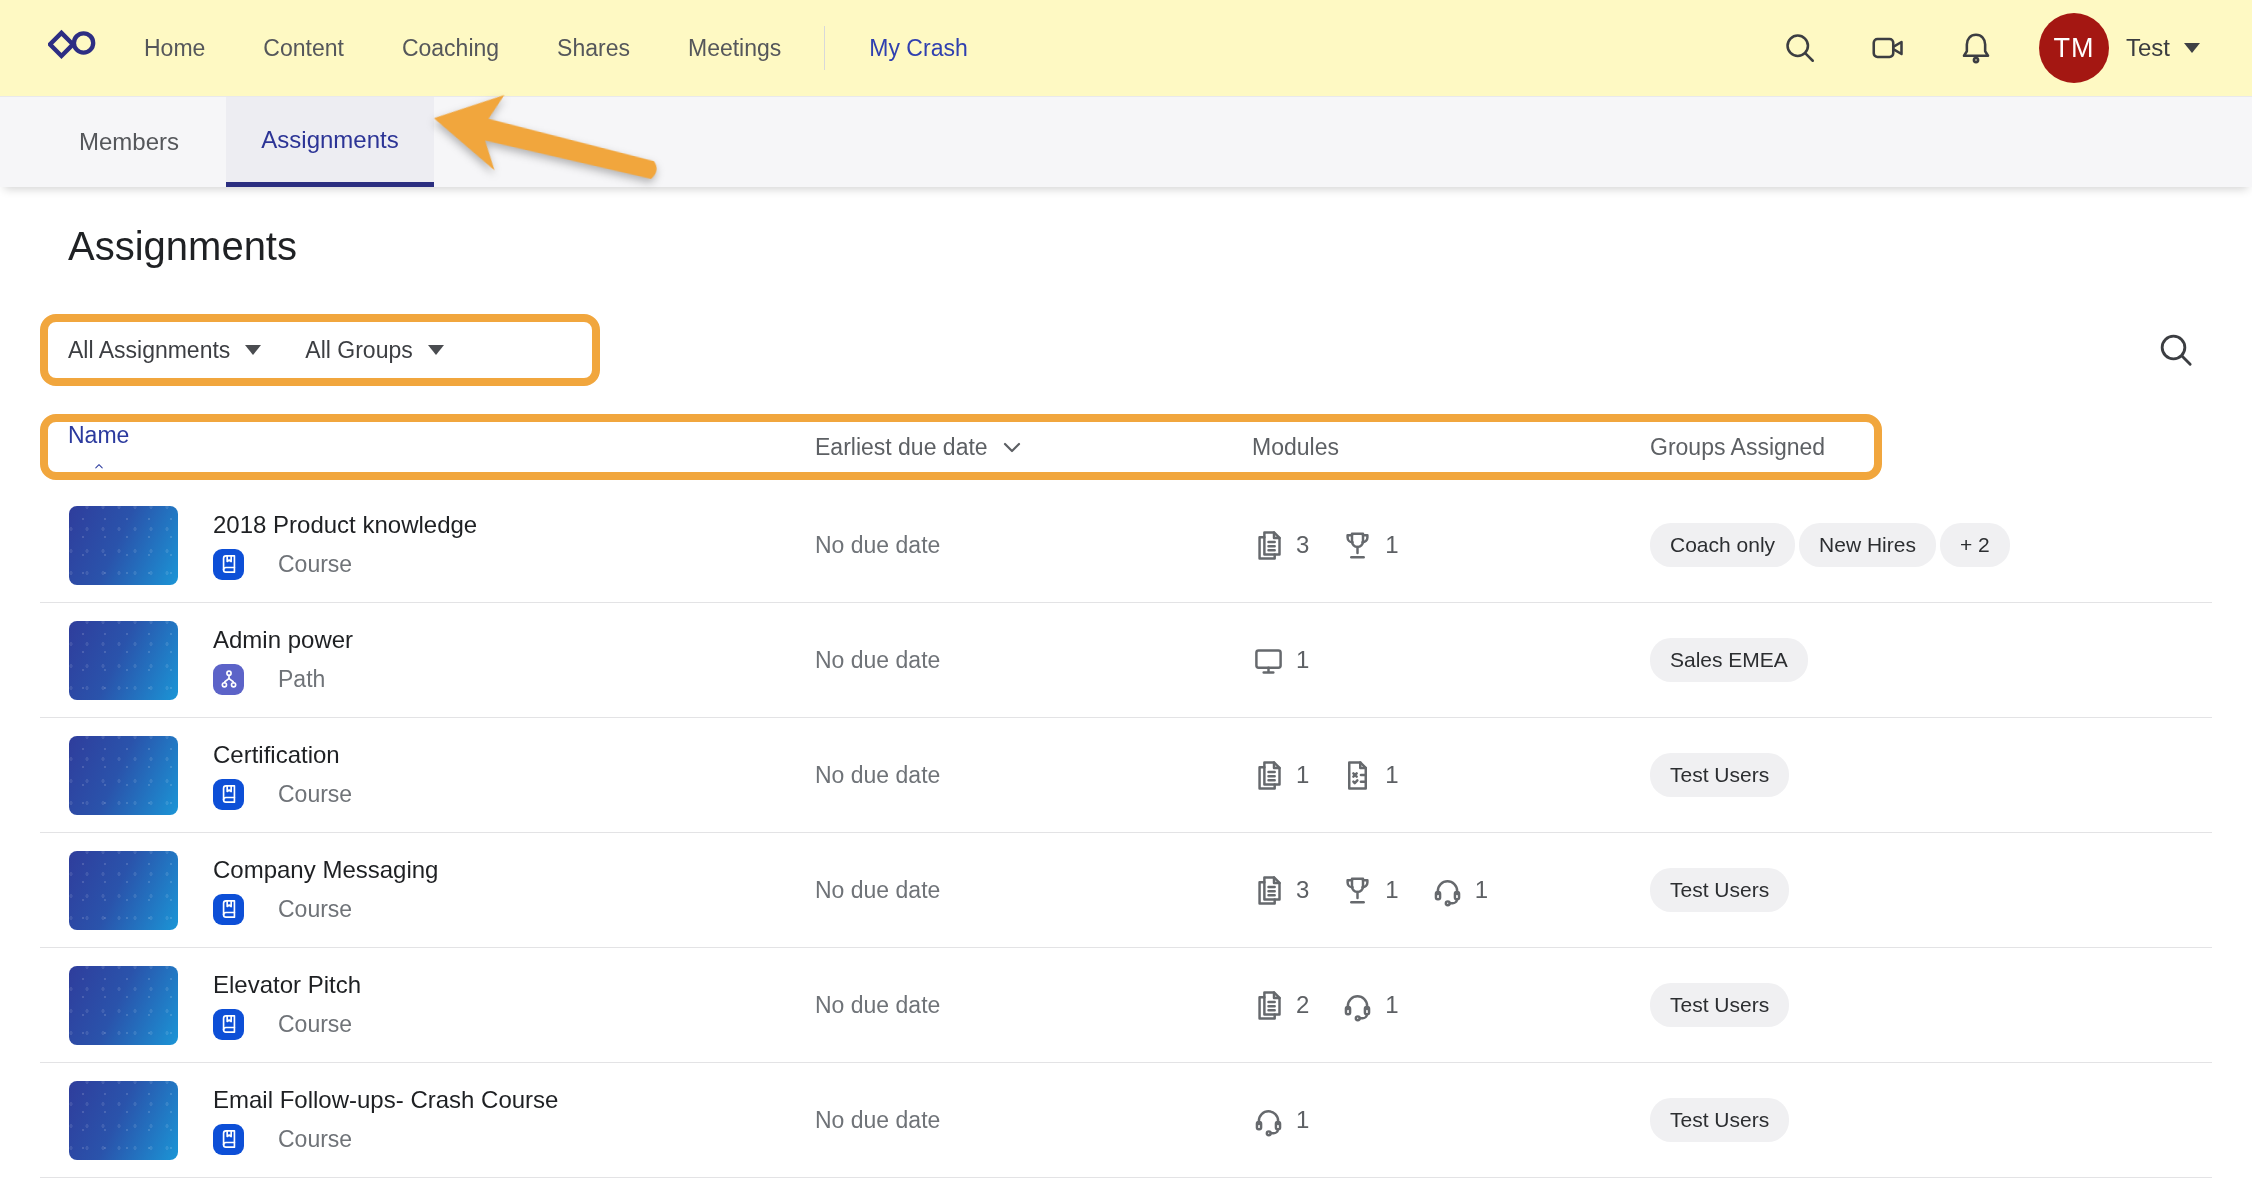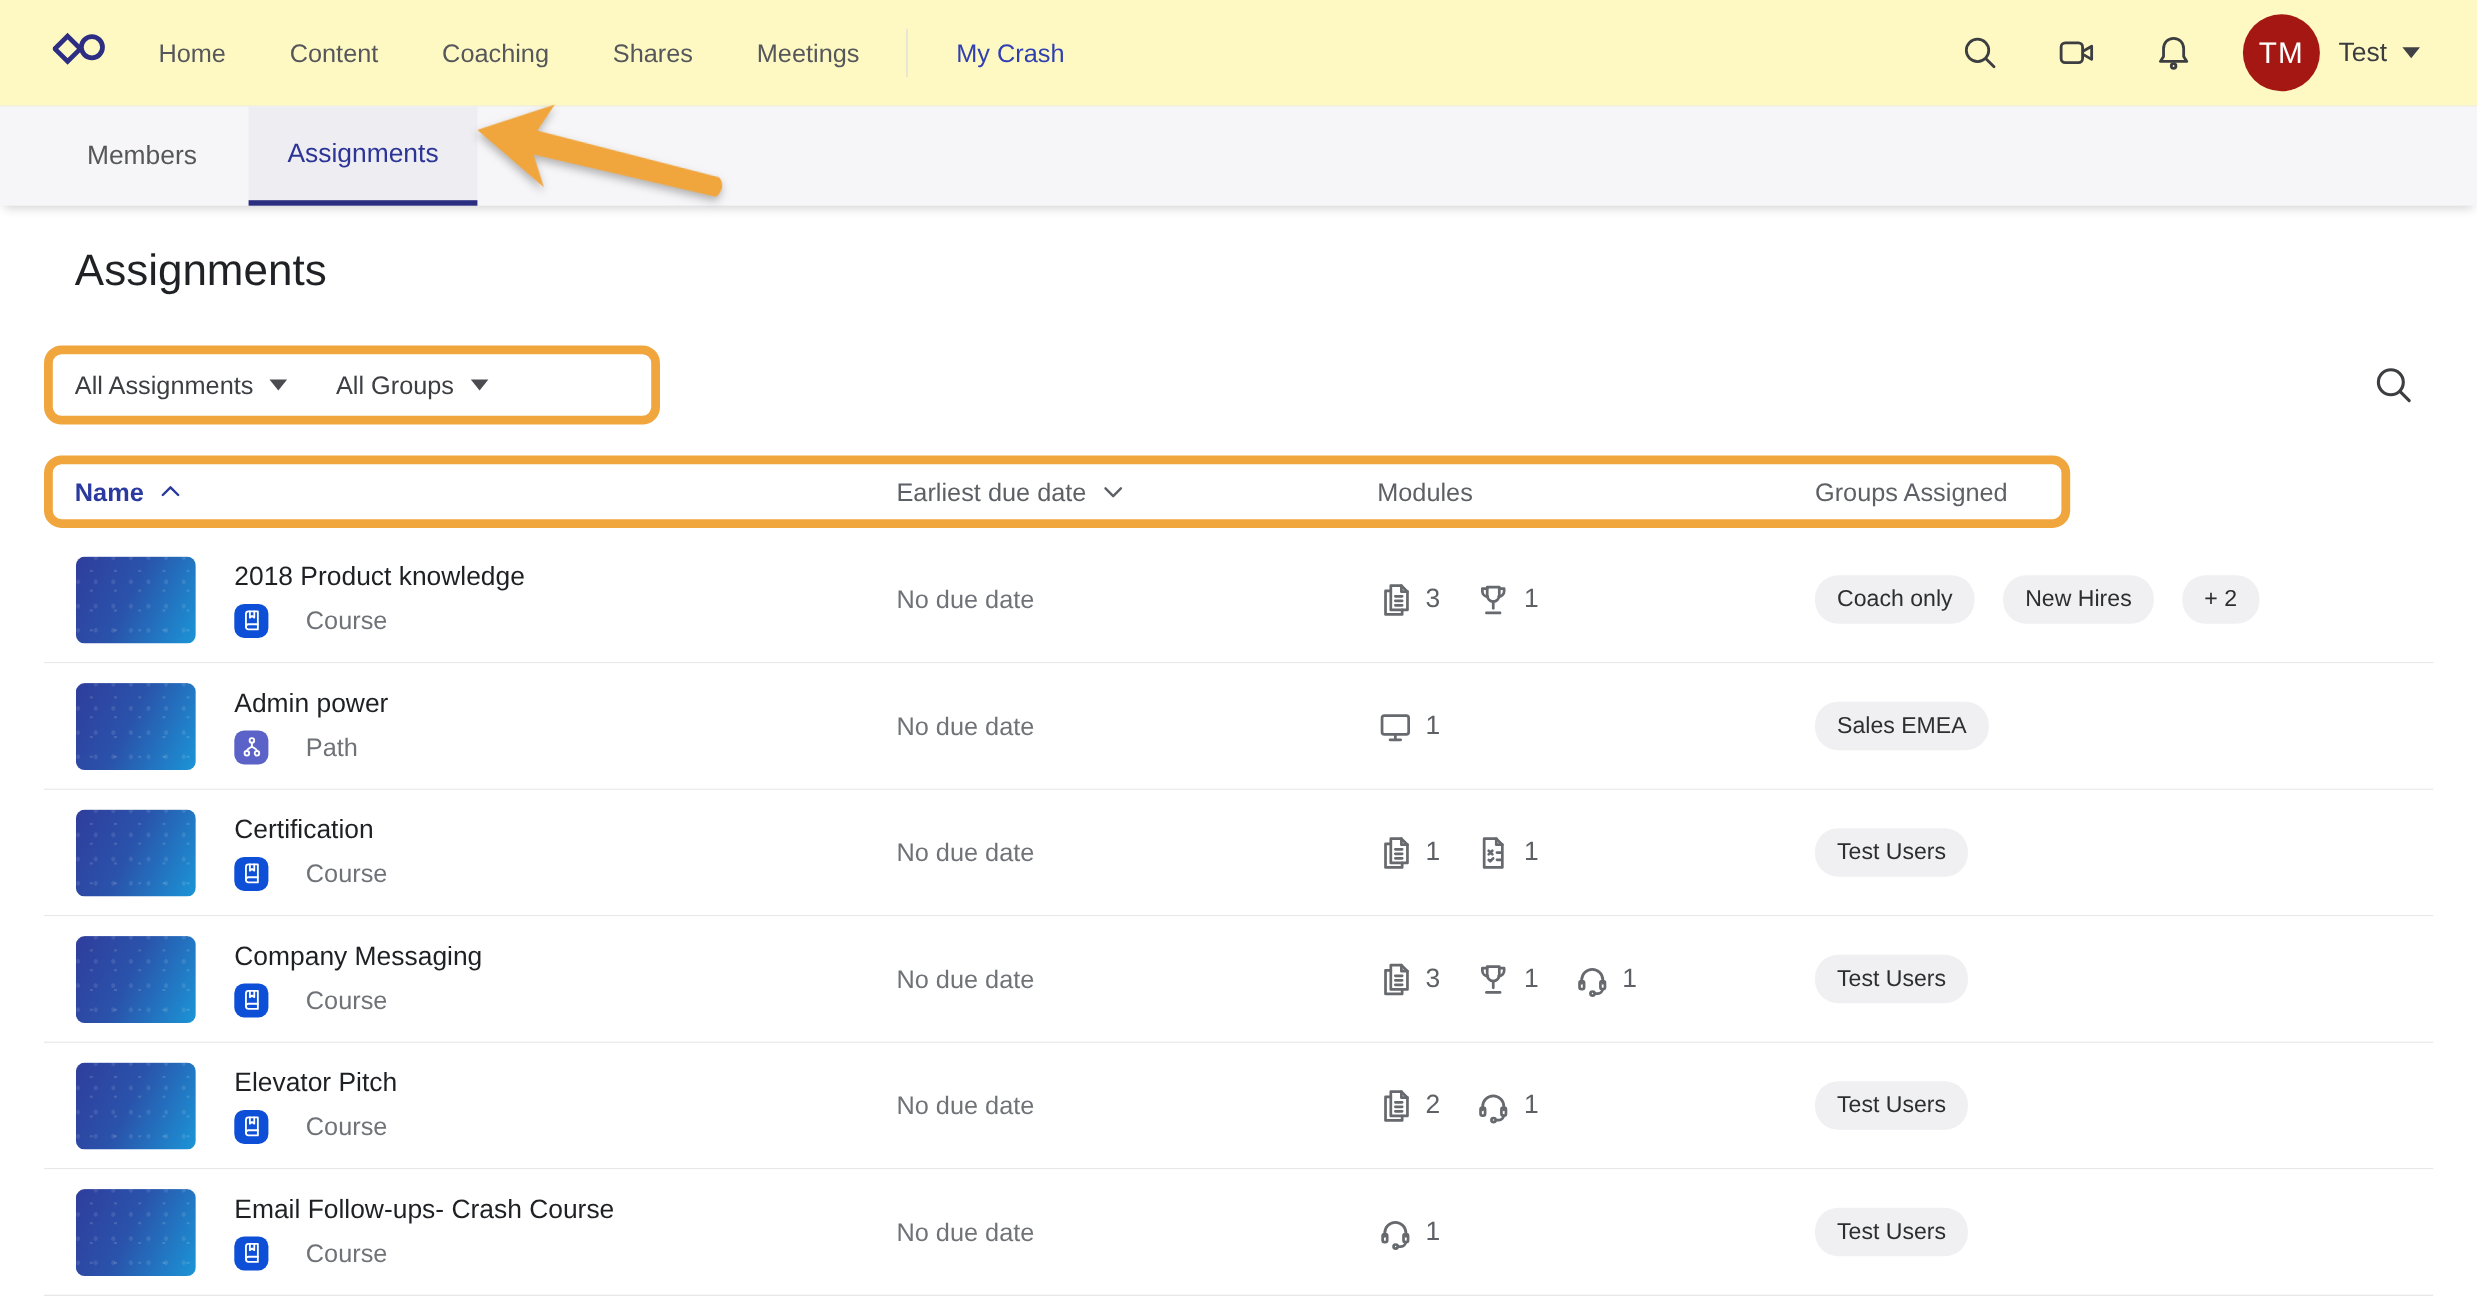--- a/index.html
+++ b/index.html
@@ -39,21 +39,21 @@
   .filter-box { position:absolute; left:40px; top:314px; width:560px; height:72px; border:8px solid #f1a63d; border-radius:16px; background:#fff; display:flex; align-items:center; padding-left:20px; z-index:3; }
   .dropdown { display:flex; align-items:center; gap:15px; font-size:23px; color:#3c3e42; cursor:pointer; white-space:nowrap; }
   .dropdown + .dropdown { margin-left:44px; }
   .dd-caret { width:0; height:0; border-left:8px solid transparent; border-right:8px solid transparent; border-top:10px solid #4a4c50; }
   .filter-search { position:absolute; right:56px; top:330px; width:40px; height:40px; color:#3c3e42; cursor:pointer; }
   .filter-search svg { width:100%; height:100%; }
 
   .header-box { position:absolute; left:40px; top:414px; width:1842px; height:66px; border:8px solid #f1a63d; border-radius:16px; background:#fff; z-index:3; }
   .hcell { position:absolute; top:0; height:50px; display:flex; align-items:center; gap:12px; font-size:23px; color:#5d6064; white-space:nowrap; }
   .hcell.sortable { cursor:pointer; }
-  .hcell-name { left:20px; color:#2b3a9e; font-weight:700; }
+  .hcell-name { left:20px; color:#2b3a9e; font-weight:400;flex-direction:column; }
   .hcell-due { left:767px; }
   .hcell-modules { left:1204px; }
   .hcell-groups { left:1602px; }
   .sort-icon { width:24px; height:24px; }
 
   
   .rows { position:absolute; left:40px; top:488px; width:2172px; }
   .row { display:grid; grid-template-columns:775px 437px 398px 1fr; align-items:center; height:115px; border-bottom:1px solid #e3e3e5; cursor:pointer; background:#fff; }
   .cell-name { display:flex; align-items:center; padding-left:29px; }
   .thumb { width:109px; height:79px; border-radius:8px; flex:0 0 auto;
@@ -69,21 +69,21 @@
   .type-badge { width:31px; height:31px; border-radius:9px; display:flex; align-items:center; justify-content:center; }
   .type-badge svg { width:20px; height:20px; }
   .badge-course { background:#0d4fd7; }
   .badge-path { background:#5c63c8; }
   .type-label { font-size:23px; color:#6f7378; margin-left:14px; }
   .cell-due { font-size:23px; color:#6f7378; }
   .cell-modules { display:flex; align-items:center; gap:32px; }
   .module { display:flex; align-items:center; gap:11px; color:#66696d; }
   .module svg { width:33px; height:33px; }
   .mcount { font-size:24px; color:#5d6064; }
-  .cell-groups { display:flex; align-items:flex-end; gap:26px; }
+  .cell-groups { display:flex; align-items:flex-end; gap:4px; }
   .pill { background:#f0f0f2; border-radius:21px; padding:10px 20px; font-size:21px; color:#2c2e31; white-space:nowrap; }
 </style>
 </head>
 <body>
 
 <div class="screen">
 
   <div class="topnav">
     <div class="logo">
       <svg viewBox="0 0 104 64" fill="none" stroke="#2d2e83" stroke-width="9" stroke-linejoin="miter">

